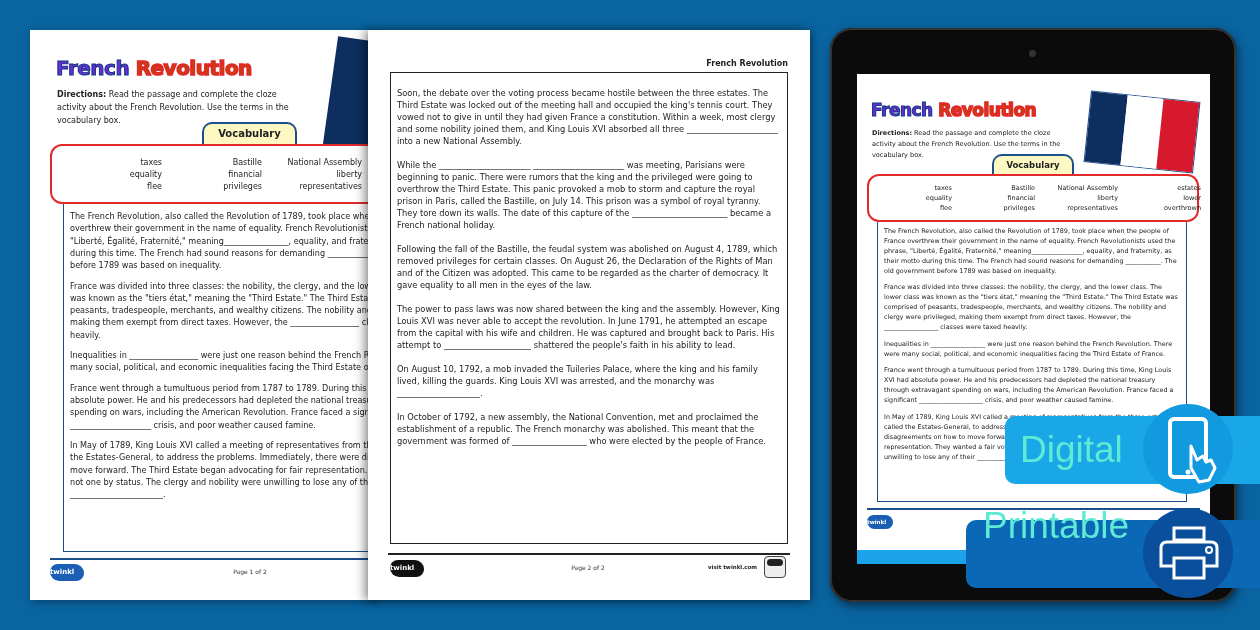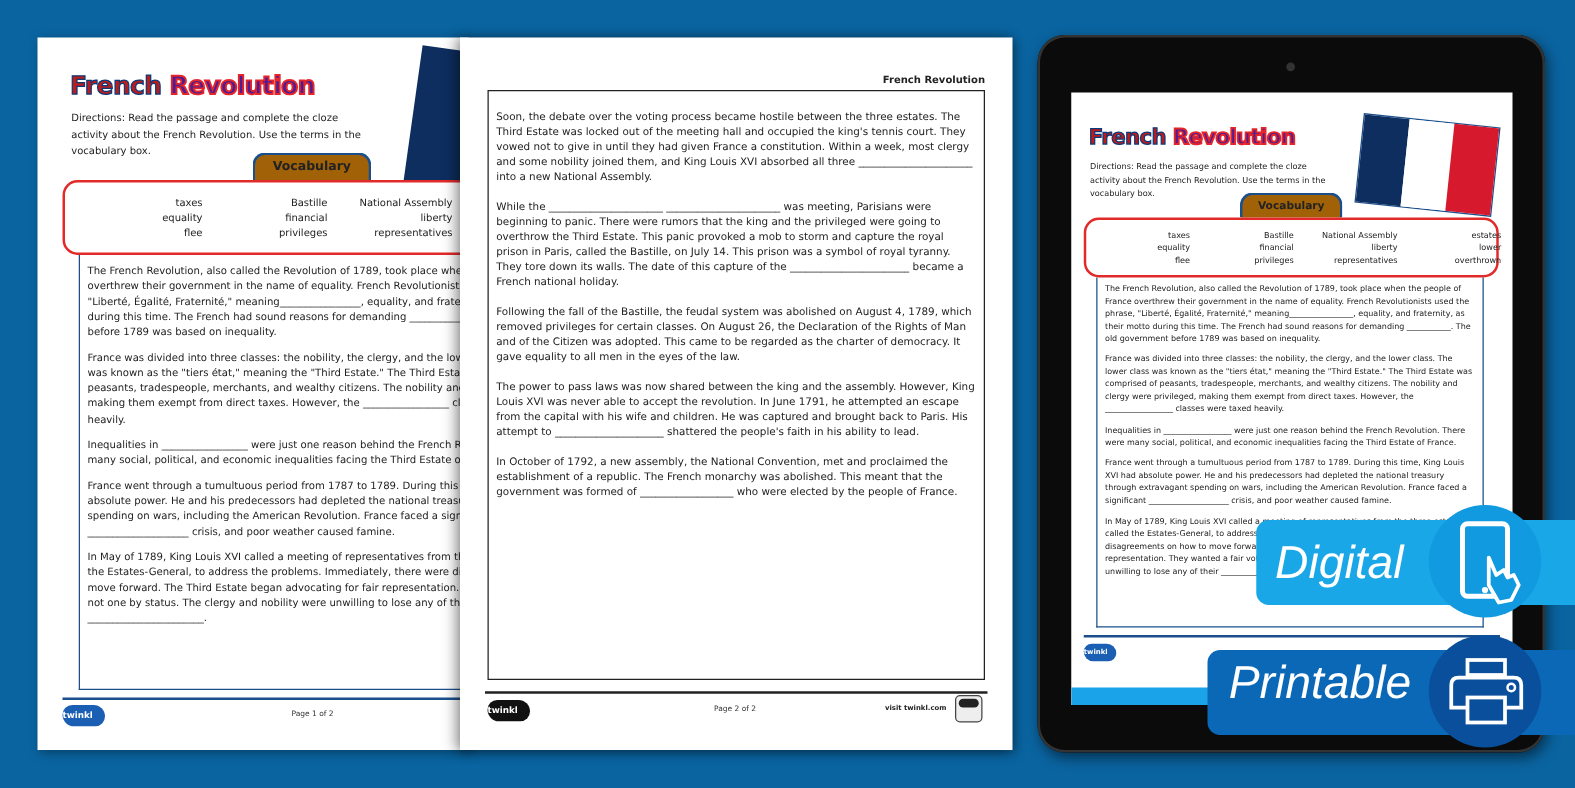--- a/index.html
+++ b/index.html
@@ -17,34 +17,34 @@
   }
   #page1 { left: 30px; top: 30px; width: 345px; height: 570px; }
   #page2 { left: 368px; top: 30px; width: 442px; height: 570px; box-shadow: -4px 0 10px rgba(0,0,0,0.35), 2px 2px 8px rgba(0,0,0,0.35); }
 
   .title {
     position: absolute;
     font-family: "DejaVu Sans", sans-serif;
     font-weight: bold;
     letter-spacing: -0.5px;
   }
-  .title .t1 { color: #b91c1c; -webkit-text-stroke: 1px #0b3a7a; }
-  .title .t2 { color: #4c1d95; -webkit-text-stroke: 1.5px #e5252a; }
+  .title .t1 { color: #6d28d9; -webkit-text-stroke: 1px #0b3a7a; }
+  .title .t2 { color: #c2410c; -webkit-text-stroke: 1.5px #e5252a; }
   .directions {
     position: absolute;
     font-family: "DejaVu Sans", sans-serif;
     color: #222;
   }
-  .directions b { font-weight: normal; text-align: right; }
+  .directions b { font-weight: bold; text-align: right; }
   .vocab-tab {
     position: absolute;
     border: 2px solid #1b4f8c;
     border-bottom: none;
     border-radius: 10px 10px 0 0;
-    background: #a16207;
+    background: #fef9c3;
     text-align: center;
     font-weight: bold;
     color: #222;
   }
   .vocab-box {
     position: absolute;
     border: 2px solid #e32a2a;
     border-radius: 12px;
     background: #fff;
     display: grid;
@@ -94,28 +94,28 @@
   }
   #camera { position: absolute; left: 199px; top: 22px; width: 7px; height: 7px; border-radius: 50%; background: #333; }
   #home-btn { position: absolute; left: 185px; top: 540px; width: 36px; height: 20px; border-radius: 50%; background: #222; }
   #screen {
     position: absolute; left: 27px; top: 46px; width: 353px; height: 490px;
     background: #fff; overflow: hidden;
   }
   #screen-bottom-bar { position: absolute; left: 0; bottom: 0; width: 100%; height: 14px; background: #1aa3e8; }
 
   .badge {
-    position: absolute; color: #ffffff; font-family: "Liberation Sans", sans-serif;
-    display: flex; align-items: center; font-style: italic;
+    position: absolute; color: #5eead4; font-family: "Liberation Sans", sans-serif;
+    display: flex; align-items: center;
   }
   #digital-band { position: absolute; left: 1005px; top: 416px; width: 255px; height: 68px; background: #19a7e8; border-radius: 10px 0 0 10px; }
   #digital-label { left: 1020px; top: 418px; height: 64px; font-size: 37px; }
   #digital-circle { position: absolute; left: 1143px; top: 404px; width: 90px; height: 90px; border-radius: 50%; background: #129ae0; }
   #printable-band { position: absolute; left: 966px; top: 520px; width: 294px; height: 68px; background: #0b68b7; border-radius: 10px 0 0 10px; }
-  #printable-label { left: 983px; top: 514px; height: 64px; font-size: 37px; }
+  #printable-label { left: 983px; top: 494px; height: 64px; font-size: 37px; }
   #printable-circle { position: absolute; left: 1143px; top: 508px; width: 90px; height: 90px; border-radius: 50%; background: #0a4f9b; }
 </style>
 </head>
 <body>
 
 <div class="page" id="page1">
   <div class="flag" style="left:300px;top:12px;width:90px;height:110px;transform:rotate(8deg);">
     <div style="background:#0d2e5e"></div>
   </div>
   <div class="title" style="left:26px;top:26px;font-size:20px;">
@@ -154,20 +154,21 @@
   <div class="page-num" style="left:180px;top:538px;width:80px;">Page 1 of 2</div>
 </div>
 
 <div class="page" id="page2">
   <div id="p2-header">French Revolution</div>
   <div id="p2-passage">
     <p>Soon, the debate over the voting process became hostile between the three estates. The Third Estate was locked out of the meeting hall and occupied the king's tennis court. They vowed not to give in until they had given France a constitution. Within a week, most clergy and some nobility joined them, and King Louis XVI absorbed all three ______________________ into a new National Assembly.</p>
     <p>While the ______________________ ______________________ was meeting, Parisians were beginning to panic. There were rumors that the king and the privileged were going to overthrow the Third Estate. This panic provoked a mob to storm and capture the royal prison in Paris, called the Bastille, on July 14. This prison was a symbol of royal tyranny. They tore down its walls. The date of this capture of the _______________________ became a French national holiday.</p>
     <p>Following the fall of the Bastille, the feudal system was abolished on August 4, 1789, which removed privileges for certain classes. On August 26, the Declaration of the Rights of Man and of the Citizen was adopted. This came to be regarded as the charter of democracy. It gave equality to all men in the eyes of the law.</p>
     <p>The power to pass laws was now shared between the king and the assembly. However, King Louis XVI was never able to accept the revolution. In June 1791, he attempted an escape from the capital with his wife and children. He was captured and brought back to Paris. His attempt to _____________________ shattered the people's faith in his ability to lead.</p>
+    <p>On August 10, 1792, a mob invaded the Tuileries Palace, where the king and his family lived, killing the guards. King Louis XVI was arrested, and the monarchy was ____________________.</p>
     <p>In October of 1792, a new assembly, the National Convention, met and proclaimed the establishment of a republic. The French monarchy was abolished. This meant that the government was formed of __________________ who were elected by the people of France.</p>
   </div>
   <div class="footer-line" style="left:20px;top:523px;width:402px;background:#222;"></div>
   <div class="twinkl" style="left:22px;top:530px;width:34px;height:17px;font-size:7px;line-height:17px;background:#111;">twinkl</div>
   <div class="page-num" style="left:180px;top:534px;width:80px;">Page 2 of 2</div>
   <div style="position:absolute;left:340px;top:534px;font-size:5.5px;font-weight:bold;color:#222;">visit twinkl.com</div>
   <div style="position:absolute;left:396px;top:526px;width:22px;height:22px;border:1px solid #444;border-radius:4px;background:#eee;">
     <div style="margin:2px auto 0;width:16px;height:7px;border-radius:4px;background:#222;"></div>
   </div>
 </div>

